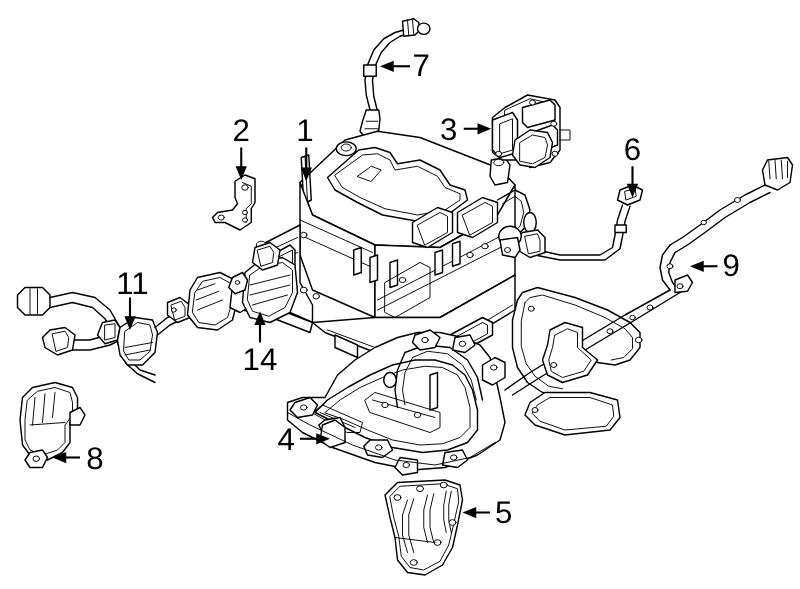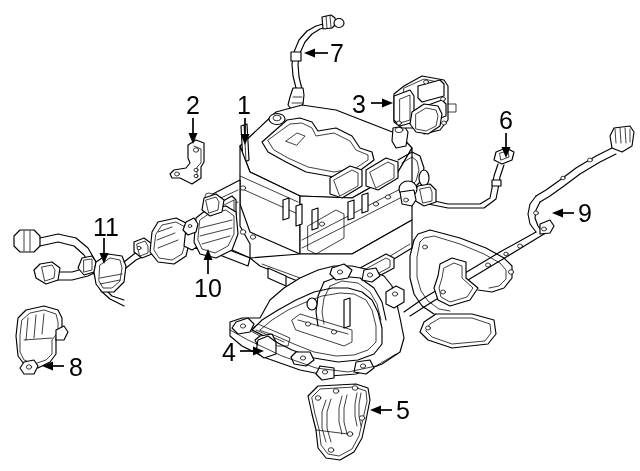--- a/index.html
+++ b/index.html
@@ -400,16 +400,16 @@
 
   <div class="callout-num" style="left:237px; top:93px;">1</div>
   <div class="callout-num" style="left:186px; top:93px;">2</div>
   <div class="callout-num" style="left:352px; top:92px;">3</div>
   <div class="callout-num" style="left:222px; top:340px;">4</div>
   <div class="callout-num" style="left:396px; top:398px;">5</div>
   <div class="callout-num" style="left:499px; top:108px;">6</div>
   <div class="callout-num" style="left:330px; top:41px;">7</div>
   <div class="callout-num" style="left:69px; top:355px;">8</div>
   <div class="callout-num" style="left:578px; top:201px;">9</div>
-  <div class="callout-num" style="left:194px; top:276px;">10</div>
+  <div class="callout-num" style="left:194px; top:276px;">14</div>
   <div class="callout-num" style="left:93px; top:215px;">11</div>
 
 </div>
 
 </body></html>

